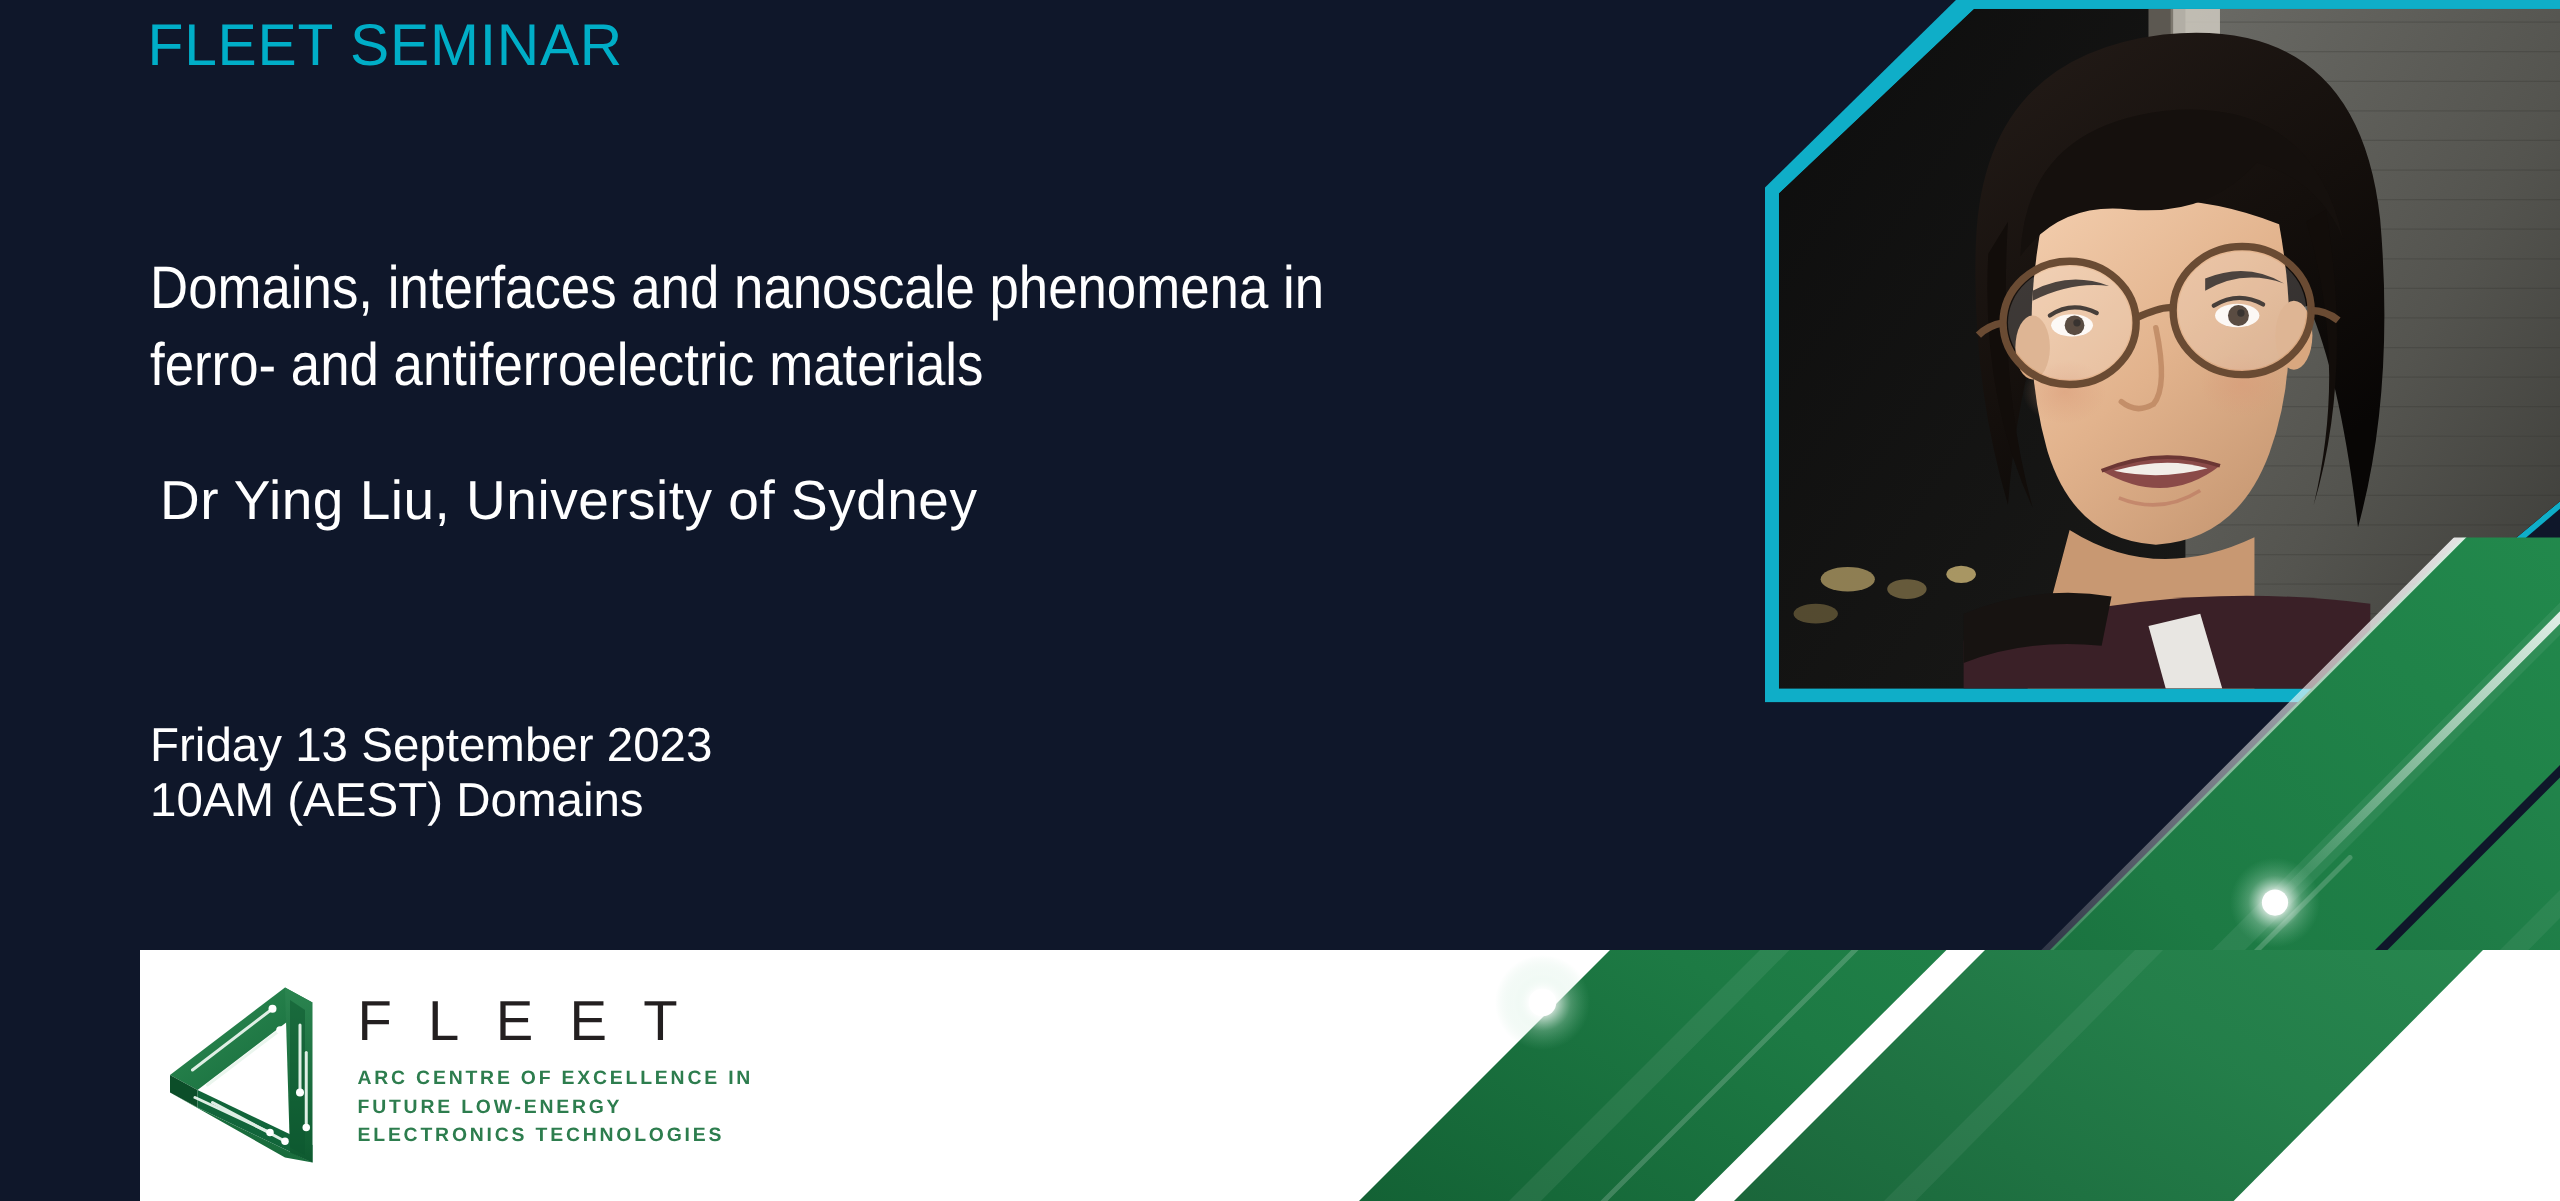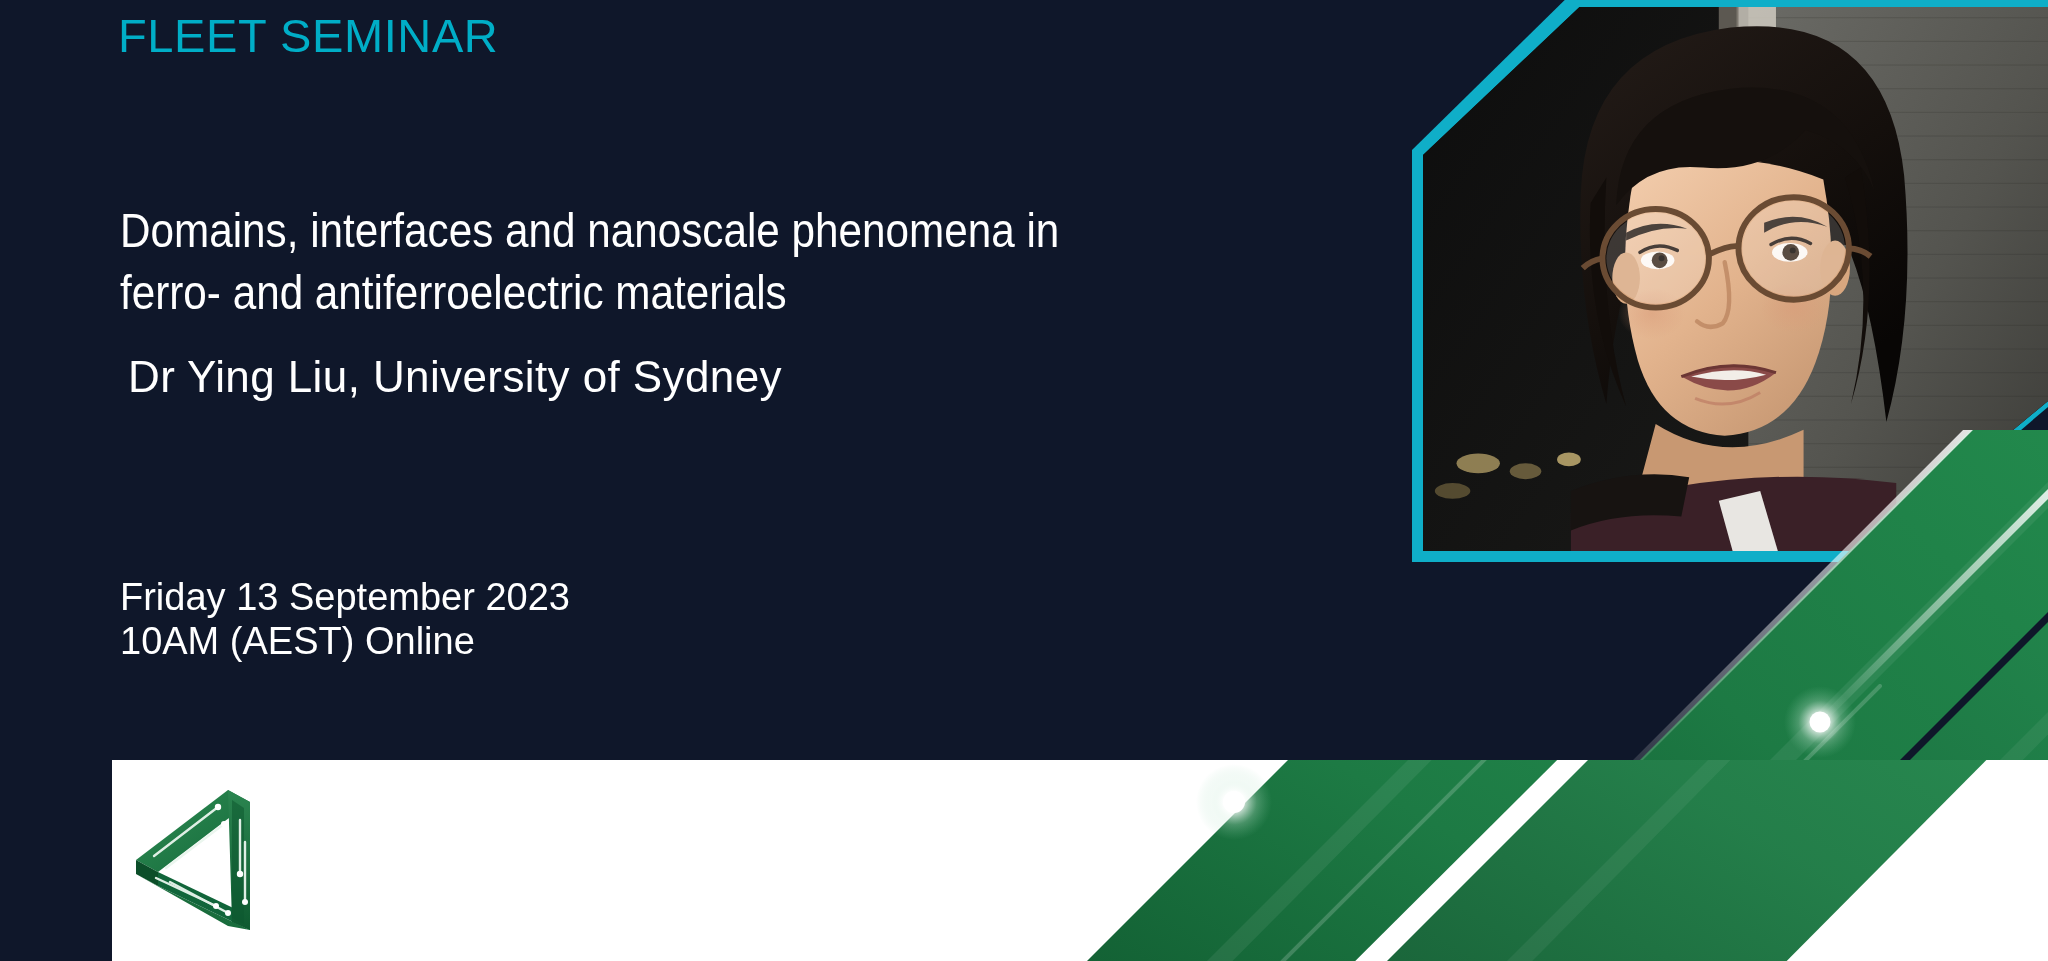--- a/index.html
+++ b/index.html
@@ -35,21 +35,21 @@
     font-family:"Liberation Sans",sans-serif;
   }
   .talk-title{
     position:absolute;left:120px;top:200px;width:1240px;
     color:#ffffff;font-size:48px;line-height:1.29;font-weight:400;
     font-family:"Liberation Sans Narrow","Liberation Sans",sans-serif;
     transform:scaleX(0.88);transform-origin:left top;
   }
   .talk-title .ln{display:block;white-space:nowrap;}
   .speaker{
-    position:absolute;left:128px;top:352px;
+    position:absolute;left:128px;top:376px;
     color:#ffffff;font-size:44px;font-weight:400;letter-spacing:0.4px;
     white-space:nowrap;
   }
   .when{
     position:absolute;left:120px;top:575px;
     color:#ffffff;font-size:38px;line-height:1.16;font-weight:400;
   }
   .when .ln{display:block;white-space:nowrap;}
 
   
@@ -238,21 +238,21 @@
 
   <div class="talk-title">
     <span class="ln">Domains, interfaces and nanoscale phenomena in</span>
     <span class="ln">ferro- and antiferroelectric materials</span>
   </div>
 
   <div class="speaker">Dr Ying Liu, University of Sydney</div>
 
   <div class="when">
     <span class="ln">Friday 13 September 2023</span>
-    <span class="ln">10AM (AEST) Online</span>
+    <span class="ln">10AM (AEST) Domains</span>
   </div>
 
   <div class="footer-bar">
 
     <svg class="footer-band" viewBox="0 0 1010 430">
       <defs>
         <linearGradient id="fbandg" x1="0" y1="1" x2="1" y2="0">
           <stop offset="0%" stop-color="#115c31"></stop>
           <stop offset="50%" stop-color="#1d7a44"></stop>
           <stop offset="100%" stop-color="#238c4e"></stop>
@@ -324,17 +324,25 @@
         <g fill="#ffffff">
           <circle cx="86" cy="25" r="3.2"></circle>
           <circle cx="92" cy="42" r="3"></circle>
           <circle cx="84" cy="124" r="3"></circle>
           <circle cx="96" cy="131" r="3"></circle>
           <circle cx="108" cy="92" r="3.2"></circle>
           <circle cx="113" cy="120" r="3"></circle>
         </g>
       </svg>
 
+      <div class="logo-text">
+        <div class="logo-word">FLEET</div>
+        <div class="logo-tag">
+          <span class="ln">ARC CENTRE OF EXCELLENCE IN</span>
+          <span class="ln">FUTURE LOW-ENERGY</span>
+          <span class="ln">ELECTRONICS TECHNOLOGIES</span>
+        </div>
+      </div>
 
     </div>
   </div>
 
 </div>
 
 </body></html>

